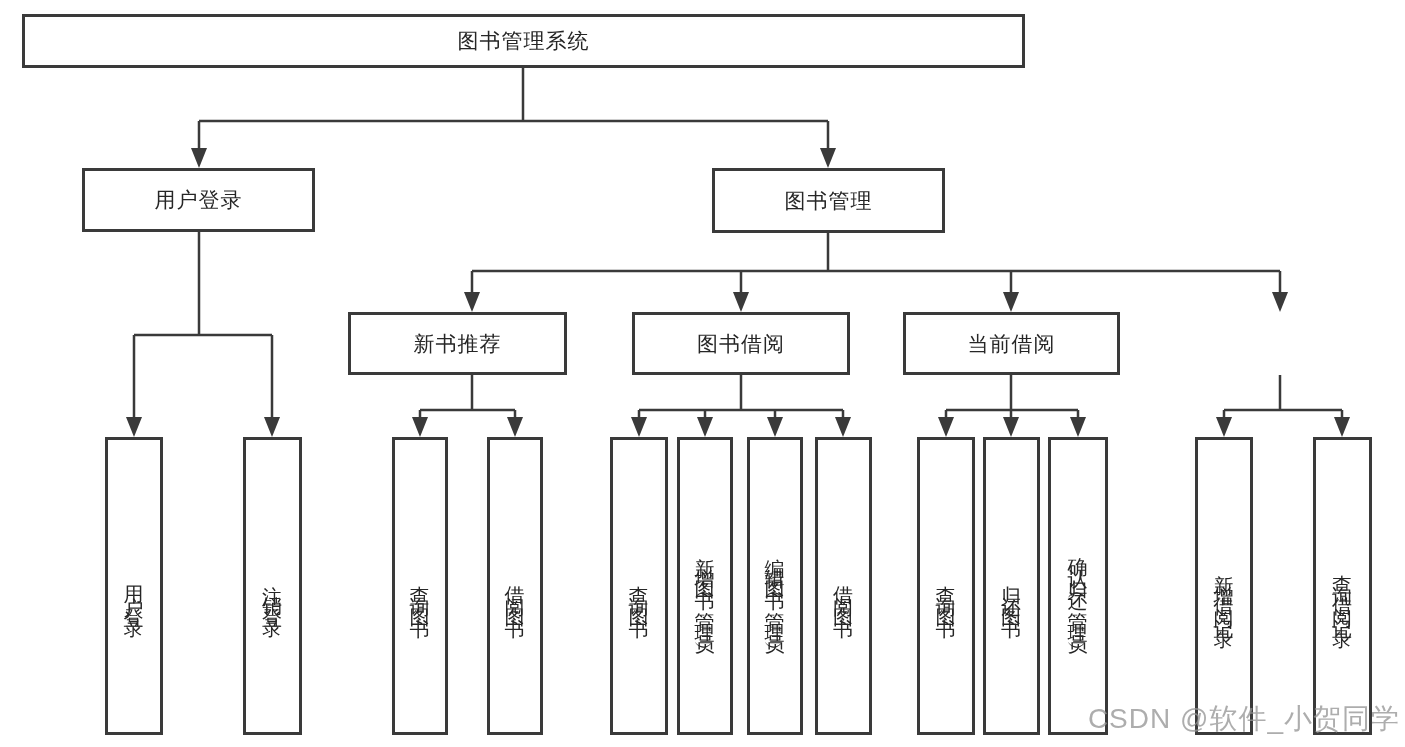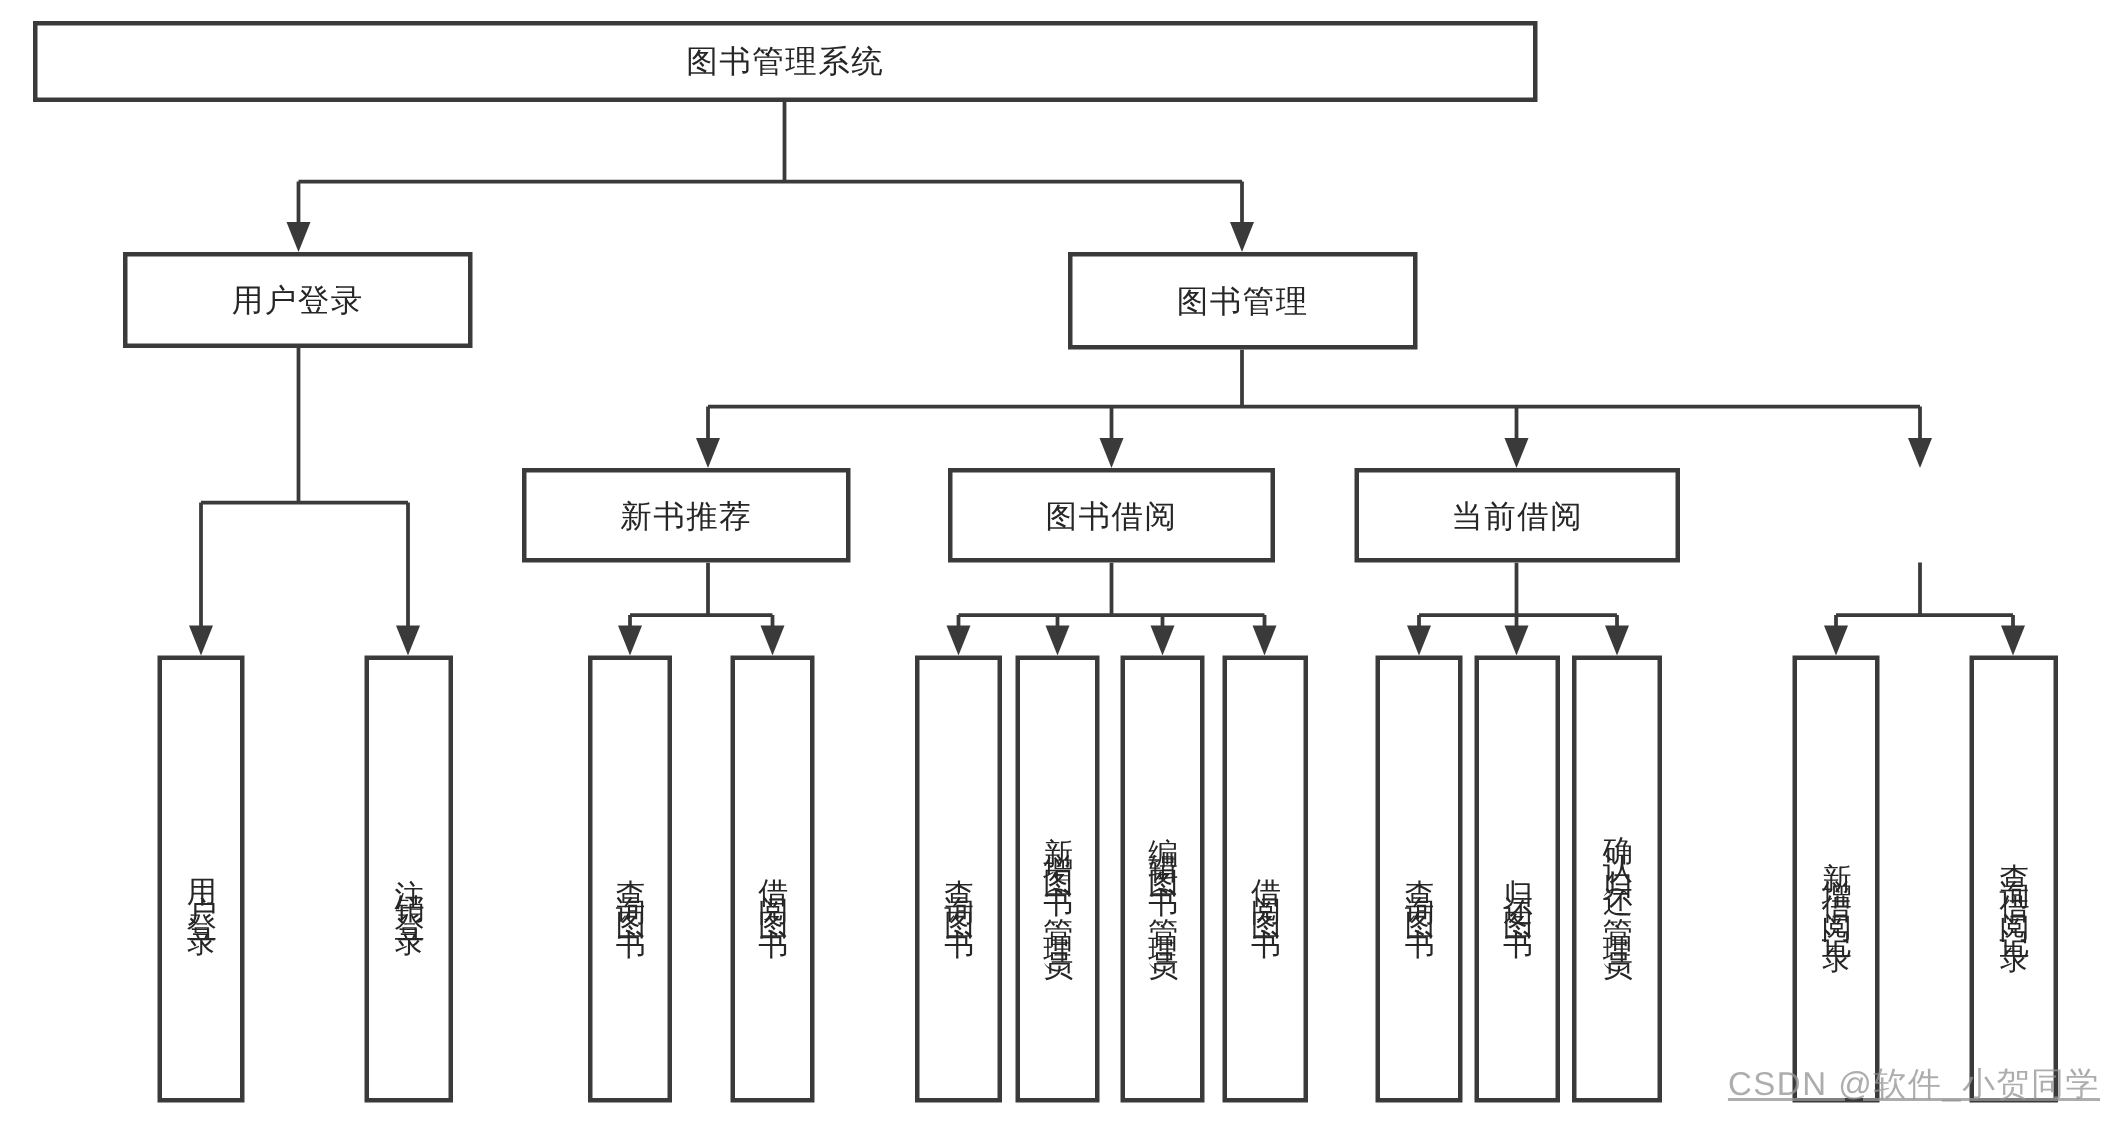--- a/index.html
+++ b/index.html
@@ -44,26 +44,25 @@
     writing-mode: vertical-rl;
     text-orientation: mixed;
     line-height: 1;
     letter-spacing: 0.55em;
     padding-top: 0.55em; 
   }
   .watermark {
     position: absolute;
     right: 5px;
     bottom: 9px;
-    font-size: 22px;
+    font-size: 28px;
     color: rgba(150, 150, 150, 0.78);
     letter-spacing: 1px;
     white-space: nowrap;
     z-index: 10;
-    text-decoration: underline;
   }
 </style>
 </head>
 <body>
 
 <div class="canvas">
 
   <svg class="wires" width="1405" height="747" viewBox="0 0 1405 747">
     <g stroke="#3a3a3a" stroke-width="2.5" fill="none">
 

